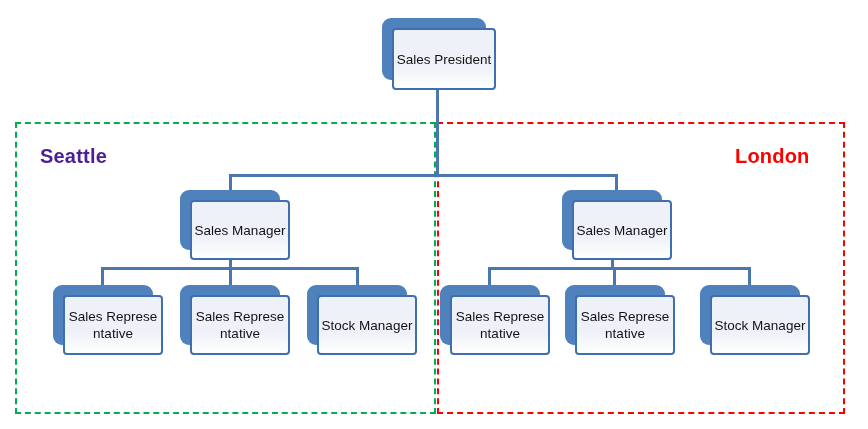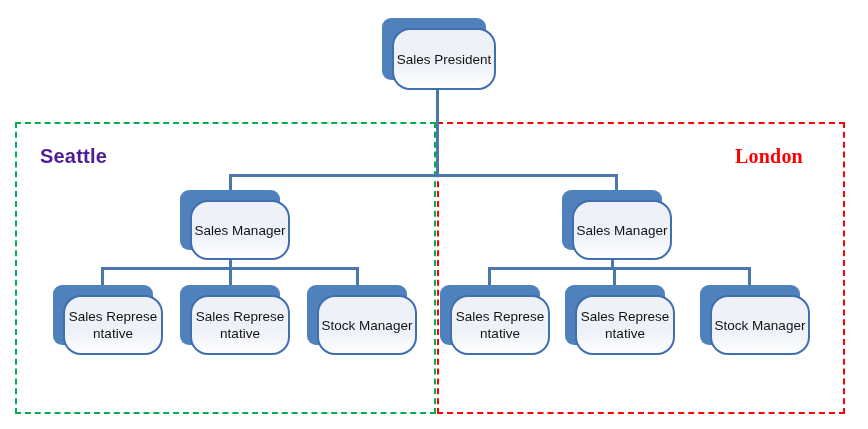--- a/index.html
+++ b/index.html
@@ -41,21 +41,21 @@
     width:100%;height:100%;
     background:#4f81bd;
     border-radius:9px;
   }
   .node .front{
     position:absolute;
     left:10px;top:10px;
     width:100%;height:100%;
     box-sizing:border-box;
     border:2px solid #3f6fae;
-    border-radius:18px;
+    border-radius:4px;
     background:linear-gradient(to bottom,#eef1f8 0%,#eef1f8 62%,#ffffff 100%);
     display:flex;
     align-items:center;
     justify-content:center;
     overflow:hidden;
   }
   .node .label{
     display:block;
     width:100%;
     text-align:center;
@@ -69,21 +69,21 @@
   .node.lvl1 .label,.node.lvl2 .label{word-break:normal;}
 </style>
 </head>
 <body>
 
 <div id="chart">
   <div id="regions-layer">
       <div class="region" style="left: 15px; top: 122px; width: 421px; height: 292px; border-style: dashed; border-color: rgb(0, 176, 80);"></div>
       <div class="region-label" style="left: 40px; top: 145px; color: #4c1d95;">Seattle</div>
       <div class="region" style="left: 437px; top: 122px; width: 408px; height: 292px; border-style: dashed; border-color: rgb(255, 0, 0);"></div>
-      <div class="region-label" style="left: 735px; top: 145px; color: rgb(255, 0, 0); font-family: Liberation Serif, serif;">London</div>
+      <div class="region-label" style="left: 735px; top: 145px; color: rgb(255, 0, 0);">London</div>
     </div>
   <div id="edges-layer">
       <div class="conn conn-v" style="left: 436px; top: 80px; background: rgb(74, 119, 173); height: 97px;"></div>
       <div class="conn conn-h" style="left: 230px; top: 174px; background: rgb(74, 119, 173); width: 388px;"></div>
       <div class="conn conn-v" style="left: 229px; top: 174px; background: rgb(74, 119, 173); height: 26px;"></div>
       <div class="conn conn-v" style="left: 615px; top: 174px; background: rgb(74, 119, 173); height: 26px;"></div>
       <div class="conn conn-v" style="left: 229px; top: 250px; background: rgb(74, 119, 173); height: 19px;"></div>
       <div class="conn conn-h" style="left: 102px; top: 267px; background: rgb(74, 119, 173); width: 255px;"></div>
       <div class="conn conn-v" style="left: 101px; top: 267px; background: rgb(74, 119, 173); height: 28px;"></div>
       <div class="conn conn-v" style="left: 229px; top: 267px; background: rgb(74, 119, 173); height: 28px;"></div>

